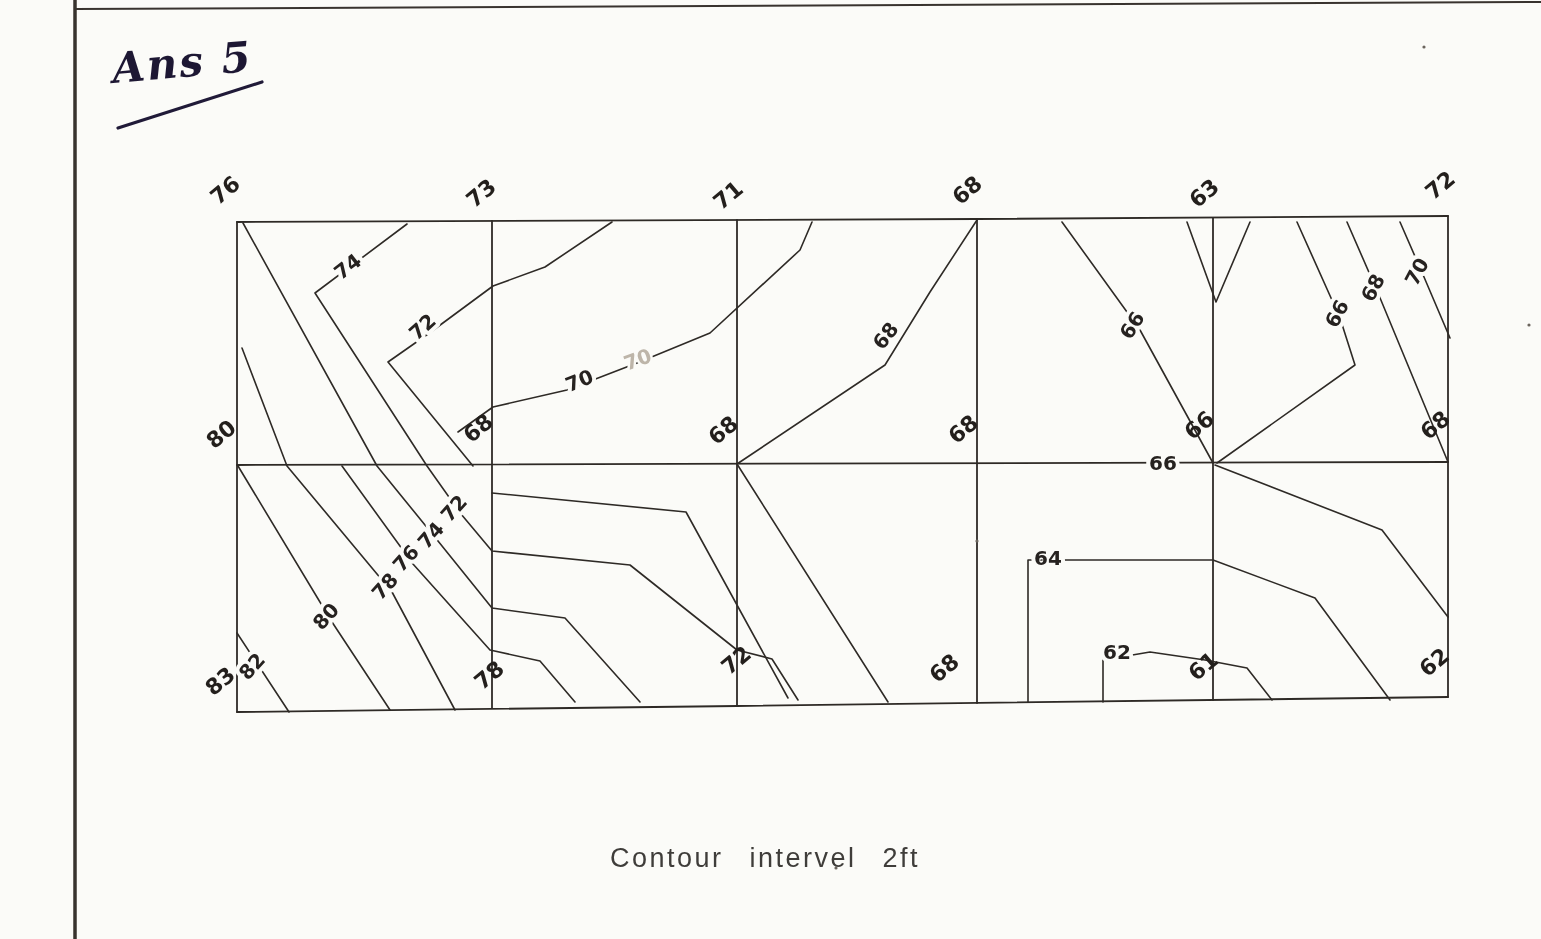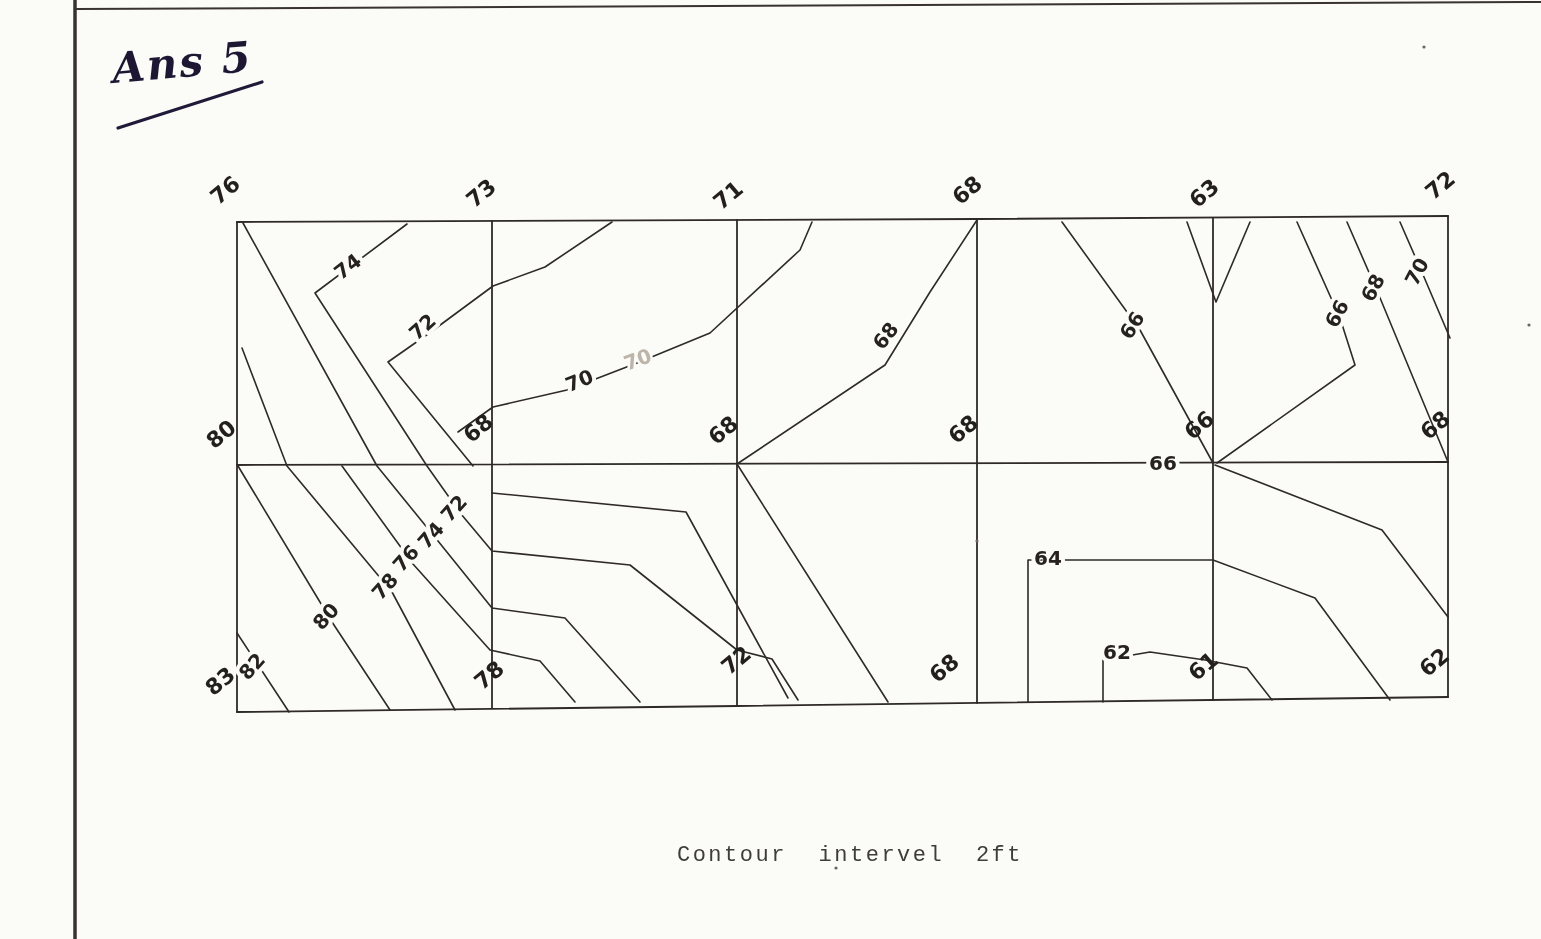--- a/index.html
+++ b/index.html
@@ -10,23 +10,23 @@
   }
   .ans-tag{
     position:absolute;left:112px;top:38px;
     font-family:"DejaVu Serif", serif;
     font-style:italic;font-weight:700;font-size:42px;
     color:#1d1733;transform:rotate(-5deg);
     letter-spacing:2px;white-space:nowrap;
   }
   .caption{
     position:absolute;left:610px;top:843px;width:480px;
-    text-align:center;
-    font-family:Liberation Mono, monospace;
-    font-size:22px;color:#3f3d3a;
+    text-align:left;
+    font-family:Liberation Sans, sans-serif;
+    font-size:27px;color:#3f3d3a;
     letter-spacing:2.5px;word-spacing:16px;white-space:nowrap;
   }
   svg.map{position:absolute;left:0;top:0;}
   .gridline{fill:none;stroke:#2e2a26;stroke-width:1.8;stroke-linecap:round;stroke-linejoin:round;}
   .contour{fill:none;stroke:#2e2a26;stroke-width:1.6;stroke-linecap:round;stroke-linejoin:round;}
   .station-label{
     font-family:"DejaVu Sans", sans-serif;font-size:22px;font-weight:600;
     fill:#231f1c;text-anchor:middle;
   }
   .contour-label{

